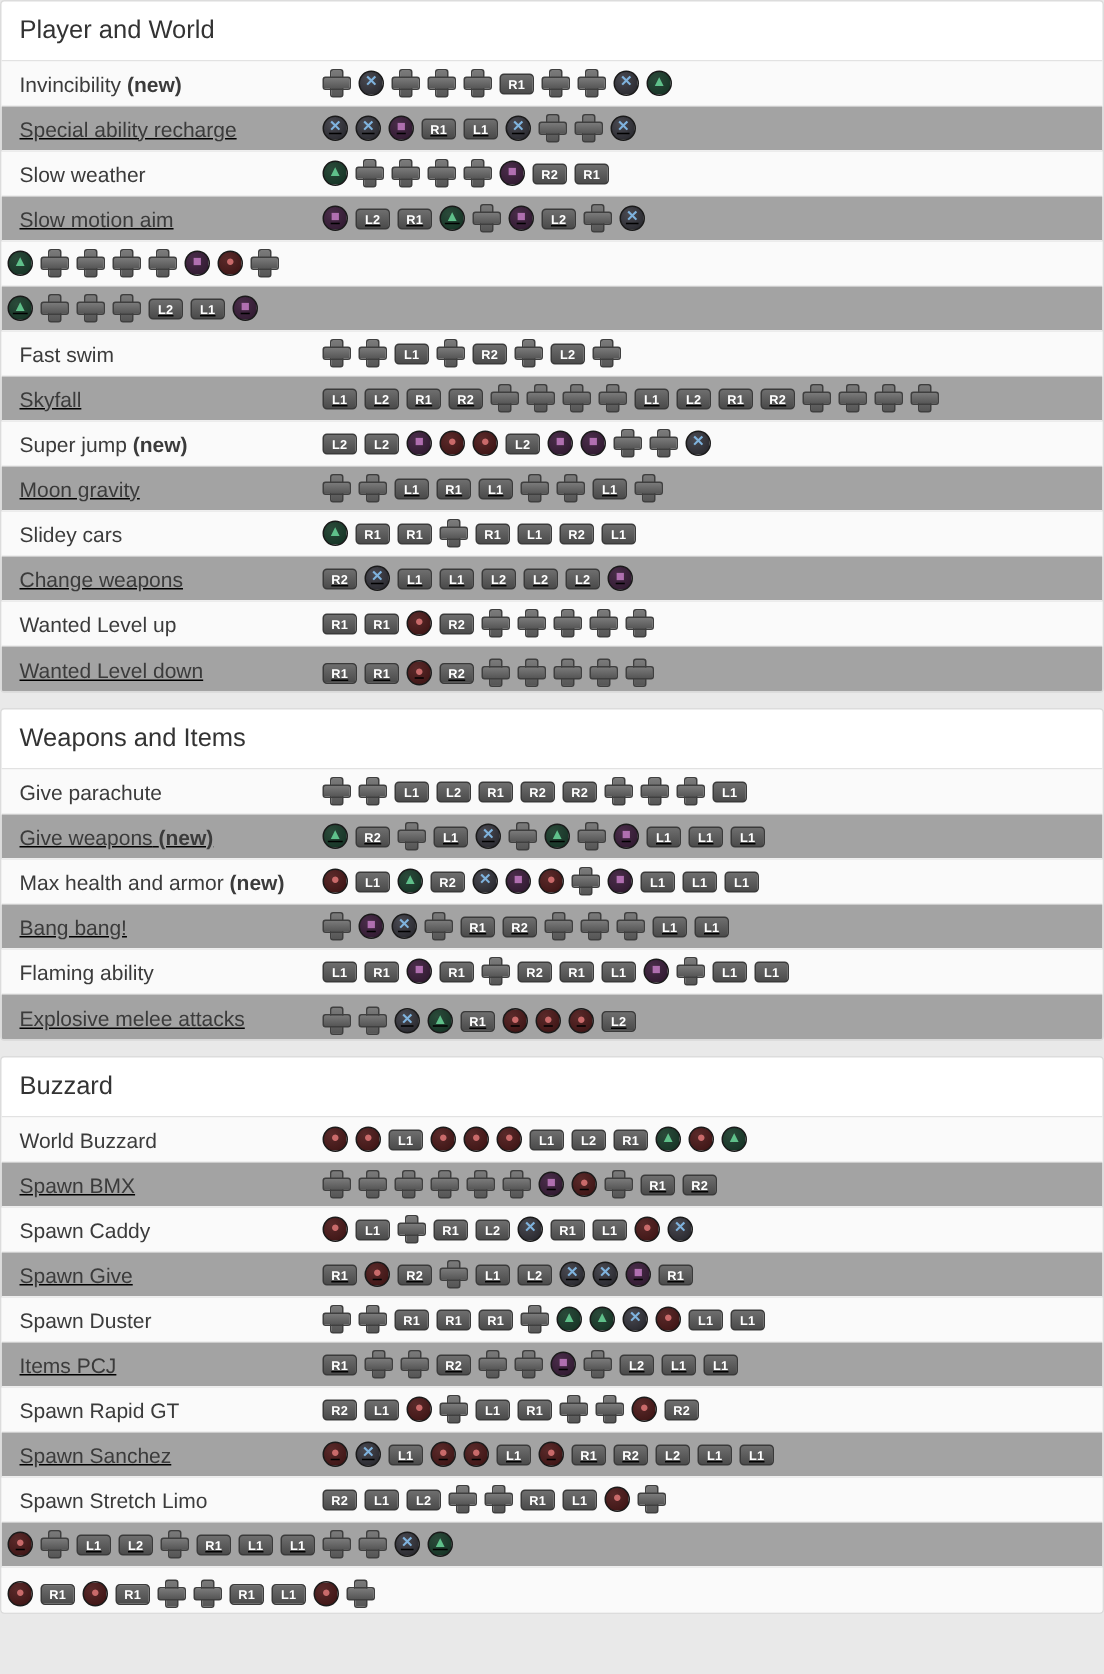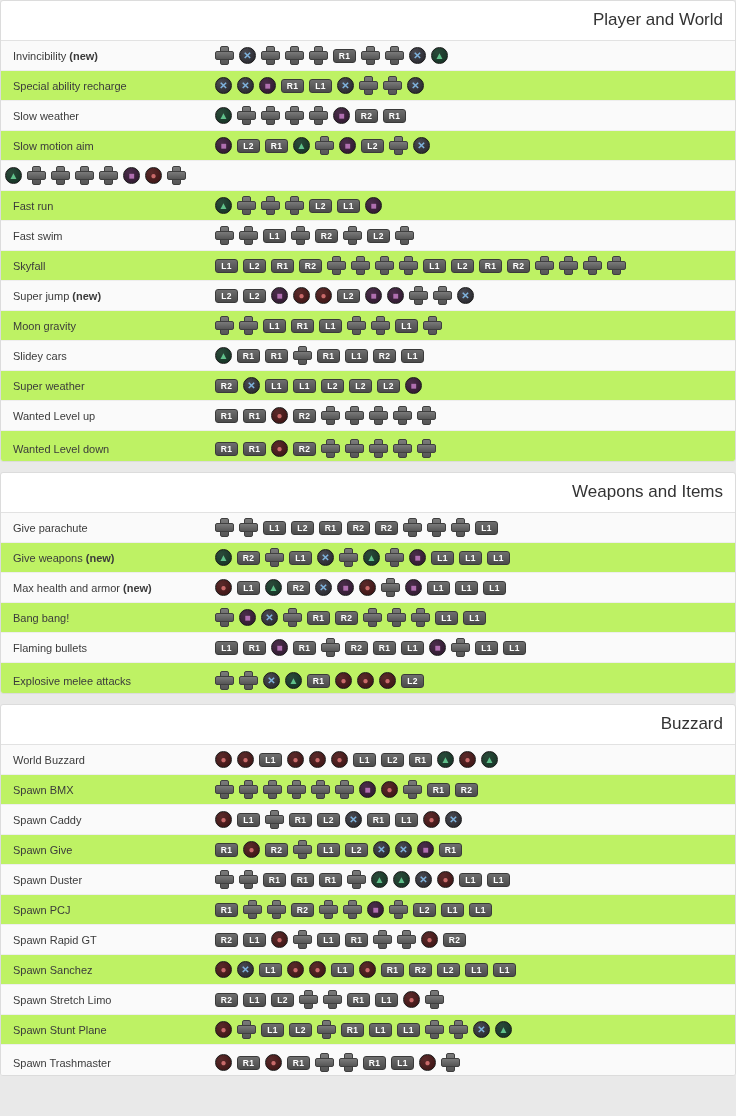--- a/index.html
+++ b/index.html
@@ -19,35 +19,34 @@
     margin: 0 0 10px 0;
     overflow: hidden;
   }
   .panel-title {
     font-size: 17px;
     color: #333333;
     padding: 9px 12px 10px 12px;
     border-bottom: 1px solid #e2e2e2;
     font-weight: normal;
     margin: 0;
-    text-align: right;
   }
   .row {
     display: flex;
     align-items: center;
     min-height: 30px;
     border-bottom: 1px solid #eeeeee;
   }
   .row.odd { background: #fafafa; }
-  .row.even { background: #bef264; }
+  .row.even { background: #a3a3a3; text-decoration: underline; }
   .row:last-child { border-bottom: none; align-items: flex-end; }
   .row-label {
     width: 210px;
     flex: 0 0 210px;
-    font-size: 11px;
+    font-size: 14px;
     color: #3b3b3b;
     padding: 6px 10px 6px 12px;
   }
   .row-label b { font-weight: bold; }
   .combo {
     display: flex;
     align-items: center;
     flex-wrap: nowrap;
     padding: 3px 4px;
     gap: 5px;
@@ -264,21 +263,20 @@
           <span class="btn face circle">
             <span>●</span>
           </span>
           <span class="btn dpad">
             <i></i>
             <u></u>
           </span>
         </div>
       </div>
       <div class="row even">
-        <div class="row-label"><span>Fast run</span></div>
         <div class="combo">
           <span class="btn face triangle">
             <span>▲</span>
           </span>
           <span class="btn dpad">
             <i></i>
             <u></u>
           </span>
           <span class="btn dpad">
             <i></i>
@@ -443,21 +441,21 @@
             <i></i>
             <u></u>
           </span>
           <span class="btn shoulder">R1</span>
           <span class="btn shoulder">L1</span>
           <span class="btn shoulder">R2</span>
           <span class="btn shoulder">L1</span>
         </div>
       </div>
       <div class="row even">
-        <div class="row-label"><span>Super weather</span></div>
+        <div class="row-label"><span>Change weapons</span></div>
         <div class="combo">
           <span class="btn shoulder">R2</span>
           <span class="btn face cross">
             <span>✕</span>
           </span>
           <span class="btn shoulder">L1</span>
           <span class="btn shoulder">L1</span>
           <span class="btn shoulder">L2</span>
           <span class="btn shoulder">L2</span>
           <span class="btn shoulder">L2</span>
@@ -657,21 +655,21 @@
           </span>
           <span class="btn dpad">
             <i></i>
             <u></u>
           </span>
           <span class="btn shoulder">L1</span>
           <span class="btn shoulder">L1</span>
         </div>
       </div>
       <div class="row odd">
-        <div class="row-label"><span>Flaming bullets</span></div>
+        <div class="row-label"><span>Flaming ability</span></div>
         <div class="combo">
           <span class="btn shoulder">L1</span>
           <span class="btn shoulder">R1</span>
           <span class="btn face square">
             <span>■</span>
           </span>
           <span class="btn shoulder">R1</span>
           <span class="btn dpad">
             <i></i>
             <u></u>
@@ -877,21 +875,21 @@
             <span>✕</span>
           </span>
           <span class="btn face circle">
             <span>●</span>
           </span>
           <span class="btn shoulder">L1</span>
           <span class="btn shoulder">L1</span>
         </div>
       </div>
       <div class="row even">
-        <div class="row-label"><span>Spawn PCJ</span></div>
+        <div class="row-label"><span>Items PCJ</span></div>
         <div class="combo">
           <span class="btn shoulder">R1</span>
           <span class="btn dpad">
             <i></i>
             <u></u>
           </span>
           <span class="btn dpad">
             <i></i>
             <u></u>
           </span>
@@ -990,56 +988,54 @@
           <span class="btn face circle">
             <span>●</span>
           </span>
           <span class="btn dpad">
             <i></i>
             <u></u>
           </span>
         </div>
       </div>
       <div class="row even">
-        <div class="row-label"><span>Spawn Stunt Plane</span></div>
-        <div class="combo">
-          <span class="btn face circle">
-            <span>●</span>
-          </span>
-          <span class="btn dpad">
-            <i></i>
-            <u></u>
-          </span>
-          <span class="btn shoulder">L1</span>
-          <span class="btn shoulder">L2</span>
-          <span class="btn dpad">
-            <i></i>
-            <u></u>
-          </span>
-          <span class="btn shoulder">R1</span>
-          <span class="btn shoulder">L1</span>
-          <span class="btn shoulder">L1</span>
-          <span class="btn dpad">
-            <i></i>
-            <u></u>
-          </span>
-          <span class="btn dpad">
-            <i></i>
-            <u></u>
-          </span>
-          <span class="btn face cross">
-            <span>✕</span>
-          </span>
-          <span class="btn face triangle">
-            <span>▲</span>
-          </span>
-        </div>
-      </div>
-      <div class="row odd">
-        <div class="row-label"><span>Spawn Trashmaster</span></div>
+        <div class="combo">
+          <span class="btn face circle">
+            <span>●</span>
+          </span>
+          <span class="btn dpad">
+            <i></i>
+            <u></u>
+          </span>
+          <span class="btn shoulder">L1</span>
+          <span class="btn shoulder">L2</span>
+          <span class="btn dpad">
+            <i></i>
+            <u></u>
+          </span>
+          <span class="btn shoulder">R1</span>
+          <span class="btn shoulder">L1</span>
+          <span class="btn shoulder">L1</span>
+          <span class="btn dpad">
+            <i></i>
+            <u></u>
+          </span>
+          <span class="btn dpad">
+            <i></i>
+            <u></u>
+          </span>
+          <span class="btn face cross">
+            <span>✕</span>
+          </span>
+          <span class="btn face triangle">
+            <span>▲</span>
+          </span>
+        </div>
+      </div>
+      <div class="row odd">
         <div class="combo">
           <span class="btn face circle">
             <span>●</span>
           </span>
           <span class="btn shoulder">R1</span>
           <span class="btn face circle">
             <span>●</span>
           </span>
           <span class="btn shoulder">R1</span>
           <span class="btn dpad">

